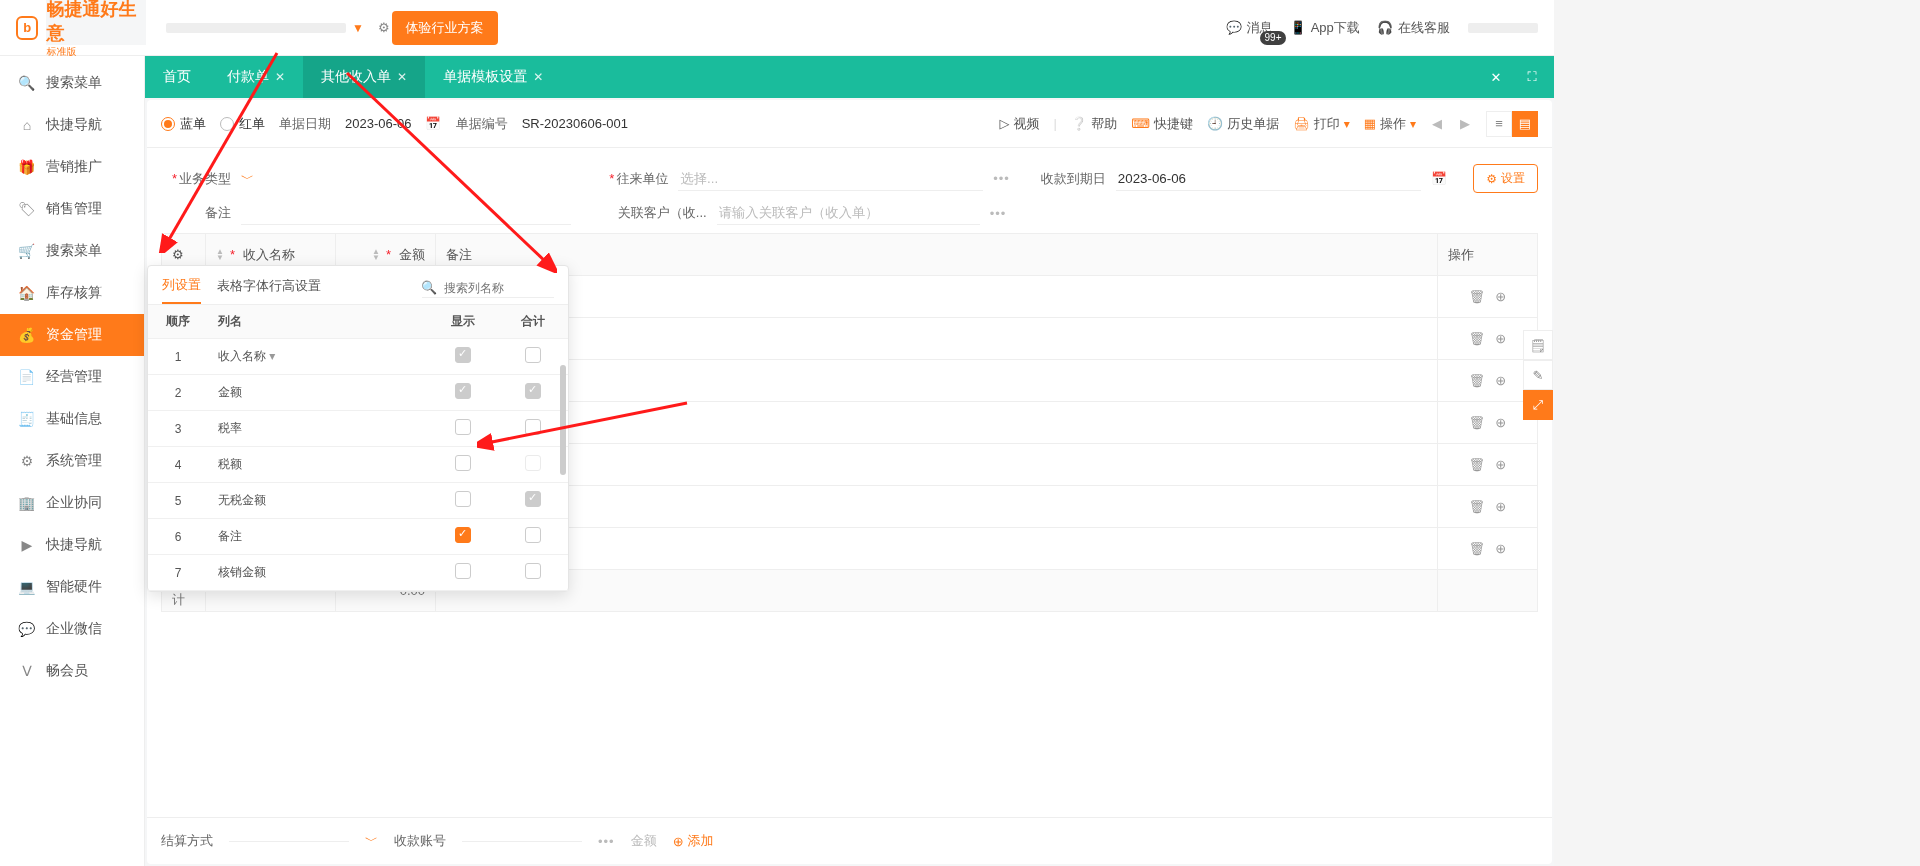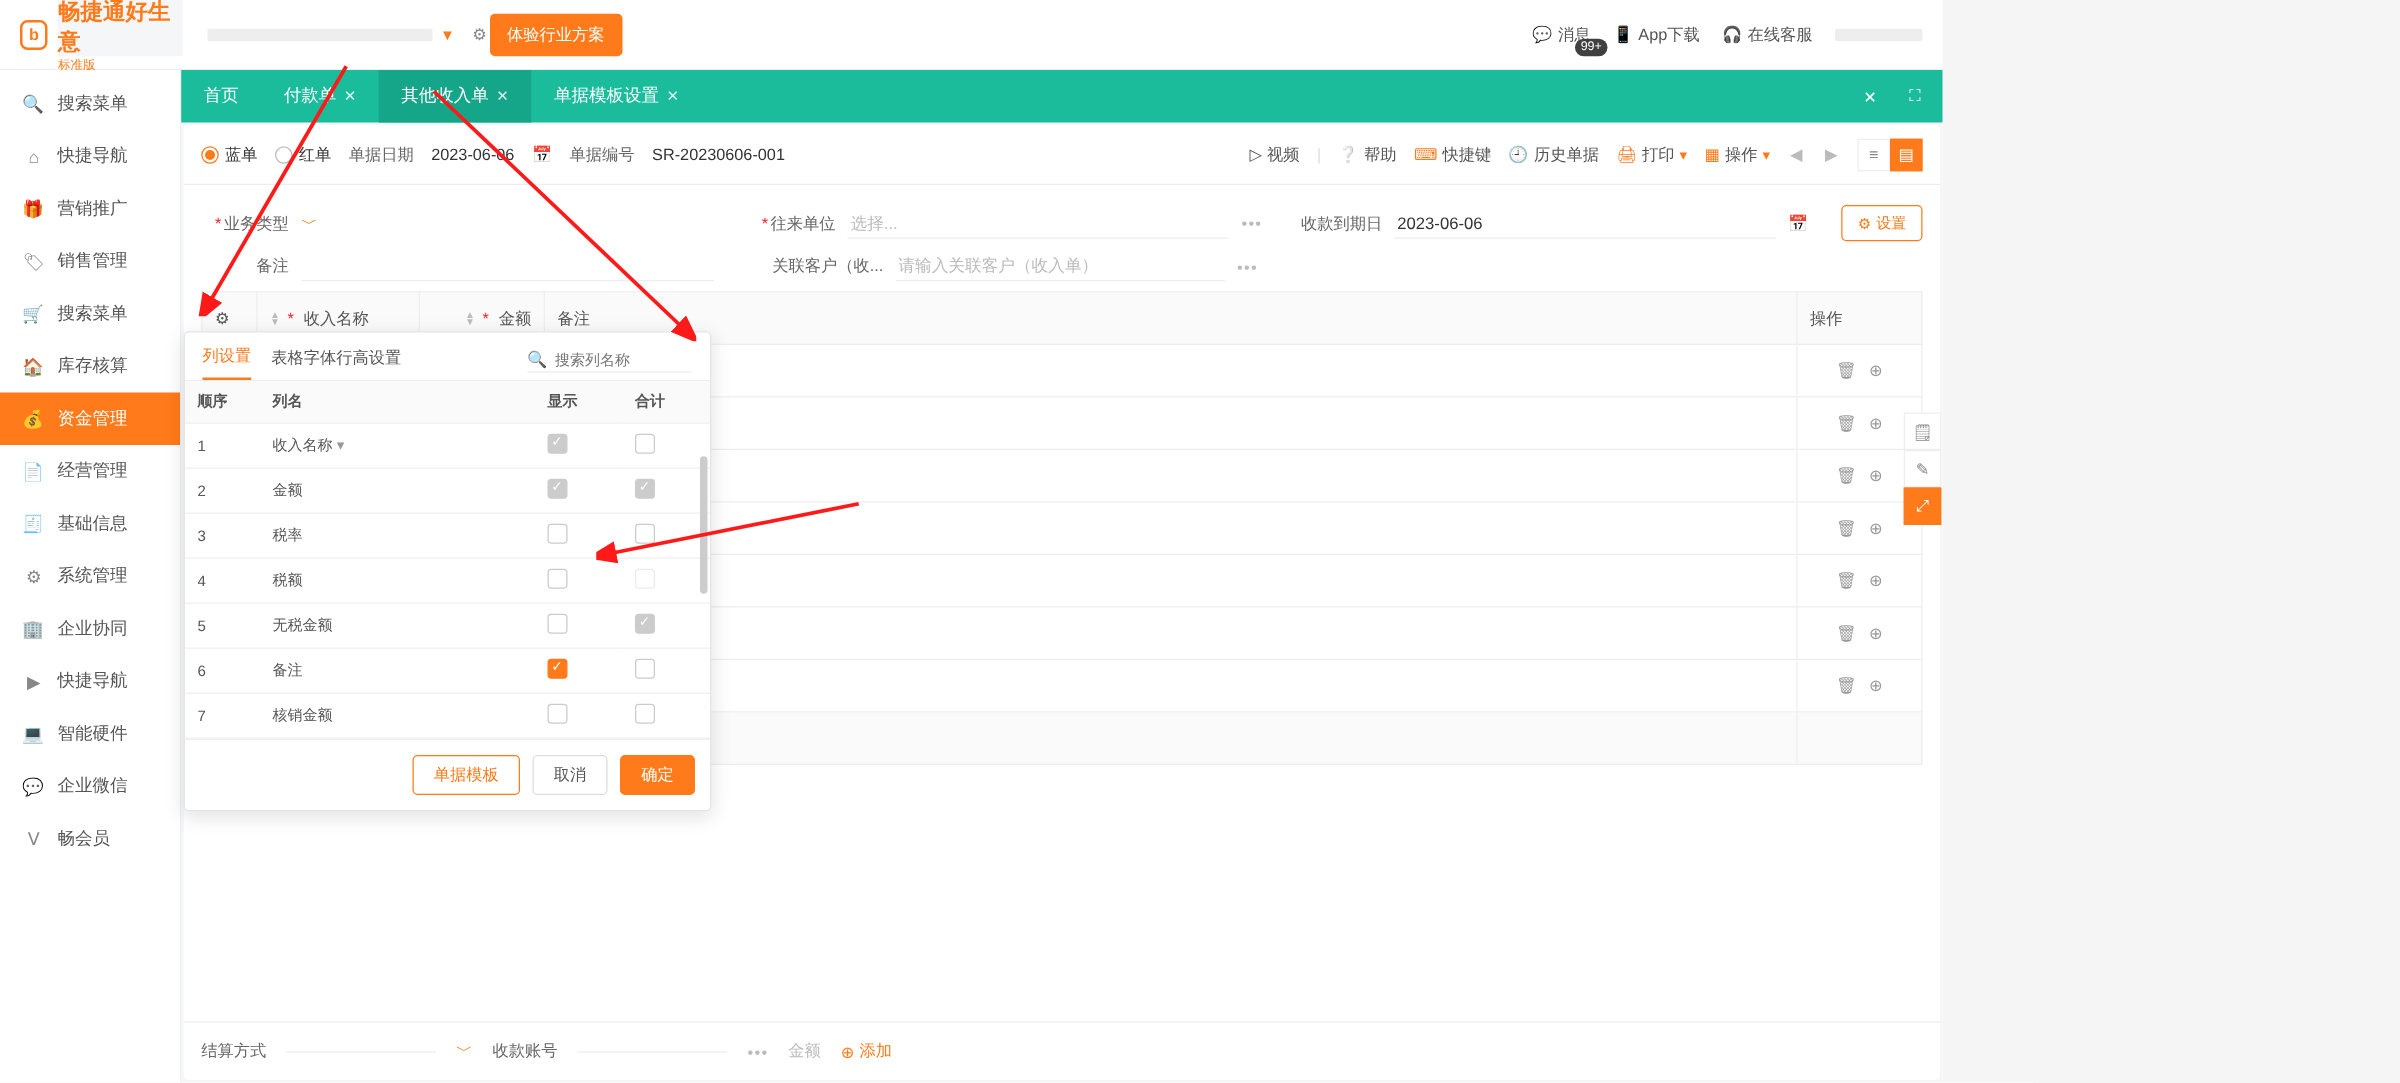--- a/index.html
+++ b/index.html
@@ -89,21 +89,21 @@
 
 .popover { position:absolute; top:32px; left:0; width:422px; background:#fff; border:1px solid #e5e5e5; box-shadow:0 4px 16px rgba(0,0,0,.12); border-radius:4px; z-index:20;}
 .pop-tabs { display:flex; align-items:center; gap:16px; padding:10px 14px 0; border-bottom:1px solid #eee;}
 .pop-tab { padding-bottom:8px; cursor:pointer; color:#555;}
 .pop-tab.active { color:#ff7a1a; border-bottom:2px solid #ff7a1a;}
 .pop-search { margin-left:auto; display:flex; align-items:center; gap:6px; border-bottom:1px solid #eee; padding:2px 0; margin-bottom:4px;}
 .pop-search input { border:none; outline:none; font-size:12px; width:110px;}
 .pop-table { width:100%; border-collapse:collapse;}
 .pop-table th, .pop-table td { border-bottom:1px solid #f0f0f0; padding:8px 10px; font-size:12px; color:#555; text-align:left;}
 .pop-table th { background:#fafafa;}
-.pop-table td.center, .pop-table th.center { text-align:left;}
+.pop-table td.center, .pop-table th.center { text-align:center;}
 .pill-chk { width:16px; height:16px; border:1px solid #ccc; border-radius:3px; display:inline-block; position:relative;}
 .pill-chk.on { background:#ccc;}
 .pill-chk.orange-on { background:#ff7a1a; border-color:#ff7a1a;}
 .pill-chk.on::after, .pill-chk.orange-on::after { content:"✓"; color:#fff; font-size:11px; position:absolute; left:2px; top:-1px;}
 .pop-footer { display:flex; justify-content:flex-end; gap:10px; padding:12px; border-top:1px solid #eee;}
 .btn { border-radius:4px; padding:6px 16px; font-size:13px; cursor:pointer;}
 .btn-outline-orange { border:1px solid #ff7a1a; color:#ff7a1a; background:#fff;}
 .btn-default { border:1px solid #ddd; color:#555; background:#fff;}
 .btn-primary-orange { border:1px solid #ff7a1a; background:#ff7a1a; color:#fff;}
 .scroll-thumb { position:absolute; right:2px; top:60px; width:6px; height:110px; background:#ccc; border-radius:3px;}
@@ -524,25 +524,20 @@
                     <tr>
                       <td class="center">7</td>
                       <td>核销金额</td>
                       <td class="center"><span class="pill-chk"></span></td>
                       <td class="center"><span class="pill-chk"></span></td>
                     </tr>
                   </tbody>
               </table>
               <div class="scroll-thumb"></div>
             </div>
-            <div class="pop-footer">
-              <button class="btn btn-outline-orange">单据模板</button>
-              <button class="btn btn-default">取消</button>
-              <button class="btn btn-primary-orange">确定</button>
-            </div>
           </div>
 
           <svg class="arrow-svg" style="left:-10px; top:-190px;" width="160" height="210">
             <defs>
                 <marker id="ah1" markerWidth="10" markerHeight="10" refX="2" refY="3" orient="auto">
                   <path d="M0,0 L0,6 L8,3 z" fill="#ff1a1a"></path>
                 </marker>
               </defs>
             <line x1="140" y1="10" x2="30" y2="200" stroke="#ff1a1a" stroke-width="3" marker-end="url(#ah1)"></line>
           </svg>

